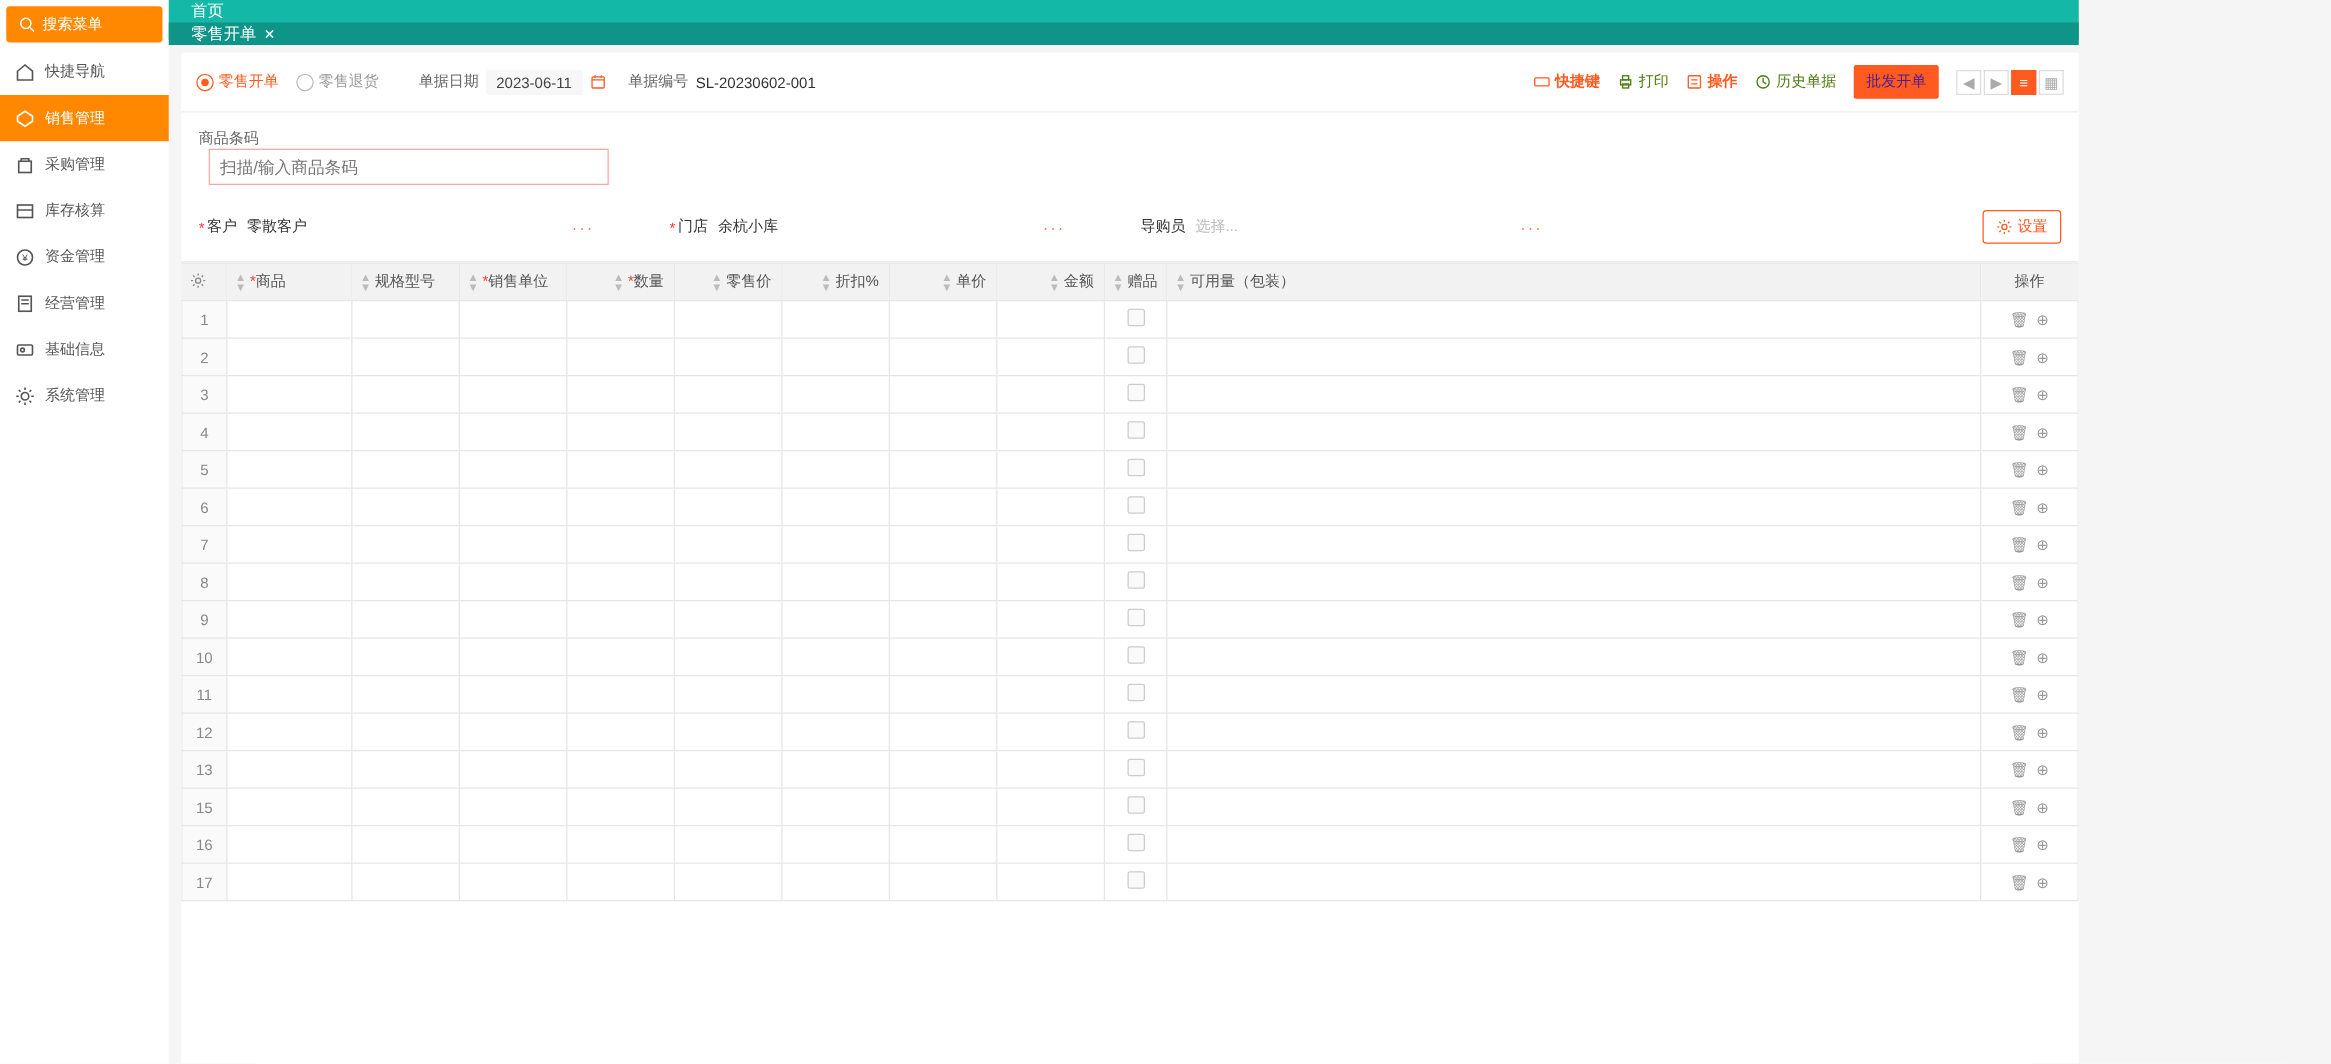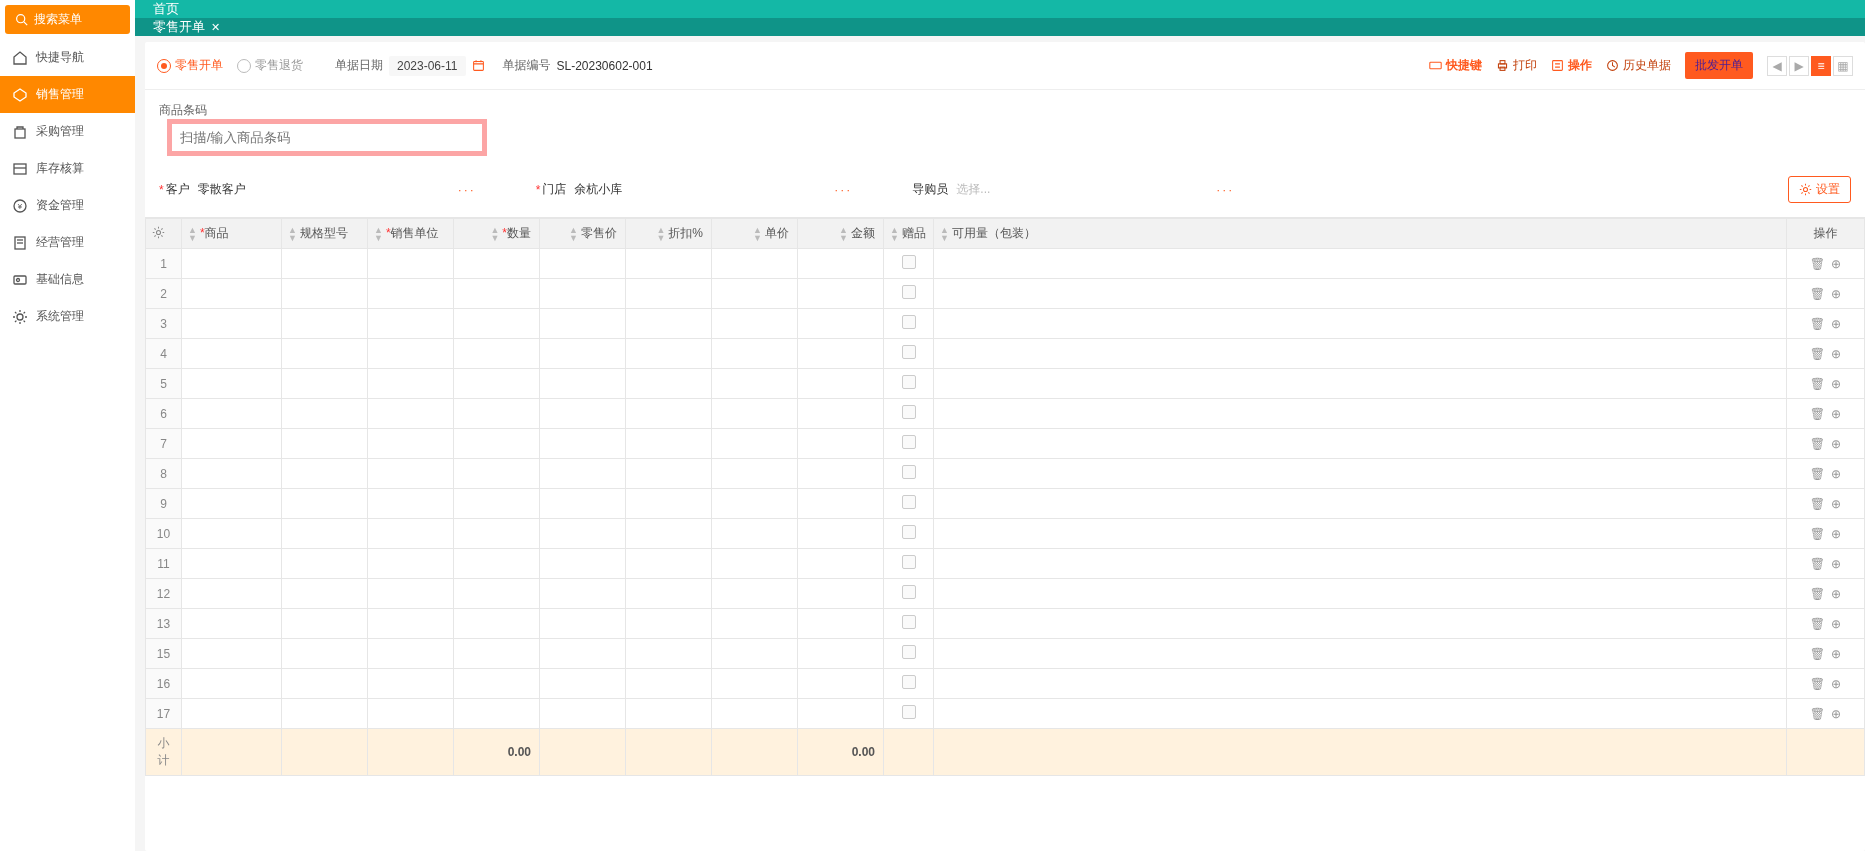--- a/index.html
+++ b/index.html
@@ -1,17 +1,17 @@
 <!DOCTYPE html>
 <html><head>
 <meta charset="utf-8">
 <style>
 *{box-sizing:border-box;margin:0;padding:0;}
 body{font-family:"Microsoft YaHei",Arial,sans-serif;font-size:12px;color:#333;background:#f5f5f5;overflow:hidden;}
-.app{display:flex;height:851px;width:1865px;}
+.app{display:flex;height:851px;width:1663px;}
 .sidebar{width:135px;background:#fff;display:flex;flex-direction:column;flex-shrink:0;}
 .search-menu-btn{background:#ff8800;color:#fff;margin:5px;padding:6px 10px;border-radius:3px;display:flex;align-items:center;cursor:pointer;}
 .search-menu-btn svg{margin-right:6px;}
 .side-item{padding:10px 12px;display:flex;align-items:center;cursor:pointer;color:#555;font-family:Liberation Mono, monospace;}
 .side-item svg,.side-item .ico{margin-right:8px;width:16px;height:16px;flex-shrink:0;}
 .side-item.active{background:#ff8800;color:#fff;}
 .main{flex:1;display:flex;flex-direction:column;min-width:0;}
 .tabbar{background:#14b8a6;height:32px;display:flex;align-items:stretch;color:#fff;flex-direction:column;}
 .tab{padding:0 18px;display:flex;align-items:center;cursor:pointer;font-size:13px;}
 .tab.active{background:#0f9488;}
@@ -23,28 +23,28 @@
 .radio-opt{display:flex;align-items:center;margin-right:14px;cursor:pointer;}
 .radio-dot{width:14px;height:14px;border-radius:50%;border:1px solid #bbb;margin-right:4px;display:flex;align-items:center;justify-content:center;}
 .radio-opt.sel .radio-dot{border-color:#ff5a1f;}
 .radio-opt.sel .radio-dot::after{content:"";width:6px;height:6px;border-radius:50%;background:#ff5a1f;}
 .radio-opt.sel{color:#ff5a1f;}
 .radio-opt:not(.sel){color:#999;}
 .lbl{color:#666;margin-right:6px;}
 .date-val{background:#f7f7f7;padding:3px 8px;color:#444;border-radius:2px;}
 .doc-no{margin-left:18px;display:flex;align-items:center;}
 .topbar-right{margin-left:auto;display:flex;align-items:center;gap:14px;}
-.tool-link{color:#c2410c;display:flex;align-items:center;cursor:pointer;gap:4px;}
+.tool-link{color:#4d7c0f;display:flex;align-items:center;cursor:pointer;gap:4px;}
 .tool-link.orange{color:#ff5a1f;font-weight:bold;}
 .btn-primary{background:#ff5a1f;color:#4c1d95;padding:5px 10px;border-radius:2px;cursor:pointer;}
 .nav-arrows{display:flex;align-items:center;gap:2px;}
 .nav-arrows span{width:20px;height:20px;display:flex;align-items:center;justify-content:center;color:#aaa;border:1px solid #ddd;cursor:pointer;}
 .nav-arrows span.act{background:#ff5a1f;border-color:#ff5a1f;color:#fff;}
 .barcode-row{padding:12px 14px;display:flex;flex-direction:column;}
-.barcode-input{border:5px solid #fca5a5;padding:6px 8px;width:320px;margin-left:8px;}
+.barcode-input{border:1px solid #fca5a5;padding:6px 8px;width:320px;margin-left:8px;}
 .filter-row{padding:8px 14px 14px;display:flex;align-items:center;}
 .filter-item{display:flex;align-items:center;}
 .filter-item .star{color:#f33;margin-right:2px;}
 .filter-item .fl{margin-right:8px;}
 .filter-val{min-width:260px;color:#333;}
 .filter-val.placeholder{color:#bbb;}
 .filter-more{color:#ff5a1f;letter-spacing:2px;cursor:pointer;margin-right:60px;}
 .settings-btn{margin-left:auto;border:1px solid #ff5a1f;color:#ff5a1f;padding:4px 10px;border-radius:3px;display:flex;align-items:center;gap:4px;cursor:pointer;}
 .grid{flex:1;overflow:auto;border-top:1px solid #e6e6e6;}
 table{width:100%;border-collapse:collapse;table-layout:fixed;}
@@ -494,33 +494,19 @@
                   <td></td>
                   <td></td>
                   <td></td>
                   <td></td>
                   <td></td>
                   <td></td>
                   <td class="chk"><span class="chk-box"></span></td>
                   <td></td>
                   <td class="ops"><span>🗑</span><span>⊕</span></td>
                 </tr>
-                <tr class="subtotal">
-                  <td class="idx">小计</td>
-                  <td></td>
-                  <td></td>
-                  <td></td>
-                  <td class="num">0.00</td>
-                  <td></td>
-                  <td></td>
-                  <td></td>
-                  <td class="num">0.00</td>
-                  <td></td>
-                  <td></td>
-                  <td></td>
-                </tr>
               </tbody>
           </table>
         </div>
       </div>
     </div>
   </div>
 </div>
 
 </body></html>

